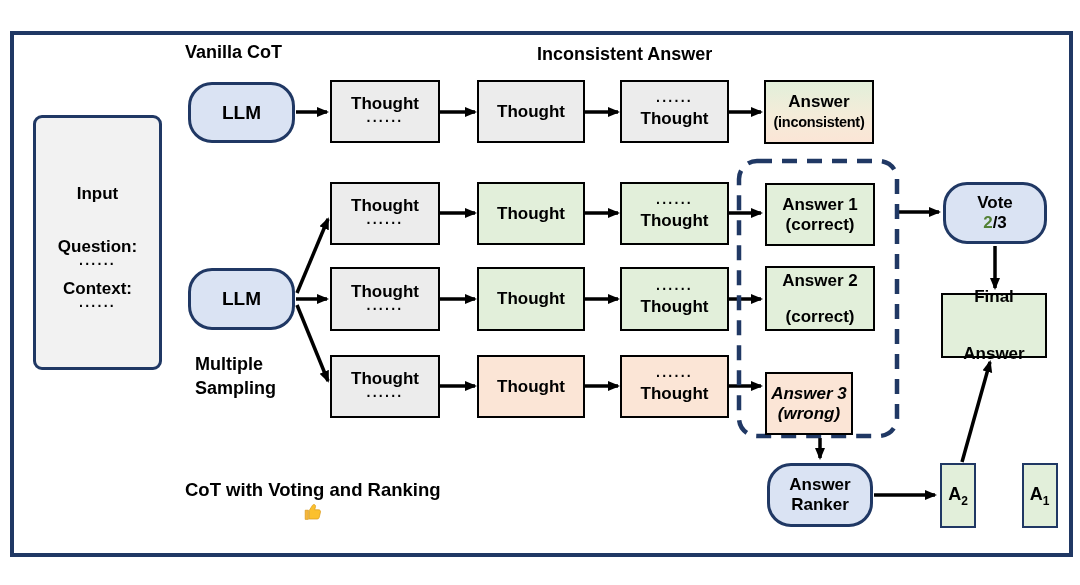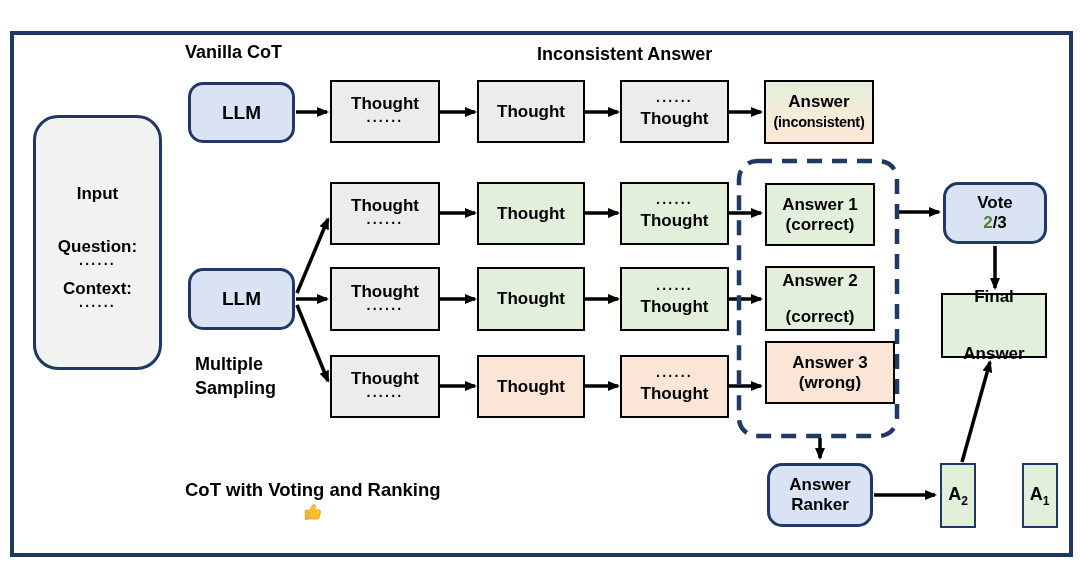--- a/index.html
+++ b/index.html
@@ -15,29 +15,29 @@
     position:absolute;left:10px;top:31px;width:1055px;height:518px;
     border:4.5px solid #203864;background:transparent;
   }
   .wires{position:absolute;left:0;top:0;width:1080px;height:585px;pointer-events:none;}
   .lbl{position:absolute;font-size:18px;white-space:nowrap;}
   .box{
     position:absolute;display:flex;flex-direction:column;
     align-items:center;justify-content:center;text-align:center;
     box-sizing:border-box;font-size:17px;line-height:20px;
   }
-  .round{border:3px solid #203864;border-radius:15px;background:#dae3f3;}
+  .round{border:3px solid #203864;border-radius:24px;background:#dae3f3;}
   .tbox{border:2.5px solid #000;}
   .gray{background:#ececec;}
   .green{background:#e2efda;}
   .orange{background:#fbe5d6;}
   .grad{background:linear-gradient(180deg,#e2efda 0%,#f4ecd9 55%,#fbe5d6 100%);}
   .inputbox{
     position:absolute;left:33px;top:115px;width:129px;height:255px;
-    border:3px solid #203864;border-radius:25px;background:#f2f2f2;
+    border:3px solid #203864;border-radius:9px;background:#f2f2f2;
     box-sizing:border-box;display:flex;flex-direction:column;align-items:center;
     padding-top:66px;font-size:17px;
   }
   .inputbox .gap{margin-top:33px;}
   .dots{font-size:14px;letter-spacing:1.5px;line-height:15px;}
   .small2{font-size:14.5px;letter-spacing:-0.3px;}
   .vote-num{color:#538135;}
   .acell{
     width:36px;height:65px;box-sizing:border-box;border:2.5px solid #203864;
     display:flex;align-items:center;justify-content:center;font-size:18px;
@@ -163,21 +163,21 @@
     <span>Thought</span>
     <span class="dots">······</span>
   </div>
   <div class="box tbox orange" style="left:477px;top:355px;width:108px;height:63px;">
     <span>Thought</span>
   </div>
   <div class="box tbox orange" style="left:620px;top:355px;width:109px;height:63px;">
     <span class="dots">······</span>
     <span>Thought</span>
   </div>
-  <div class="box tbox orange" style="left:765px;top:341px;width:130px;height:63px;">
+  <div class="box tbox orange" style="left:765px;top:372px;width:88px;height:63px;font-style:italic;">
     <span>Answer 3</span>
     <span>(wrong)</span>
   </div>
 
   <div class="box round" style="left:943px;top:182px;width:104px;height:62px;">
     <span>Vote</span>
     <span><span class="vote-num">2</span><span>/3</span></span>
   </div>
 
   <div class="box tbox green" style="left:941px;top:293px;width:106px;height:65px;gap:37px;">

